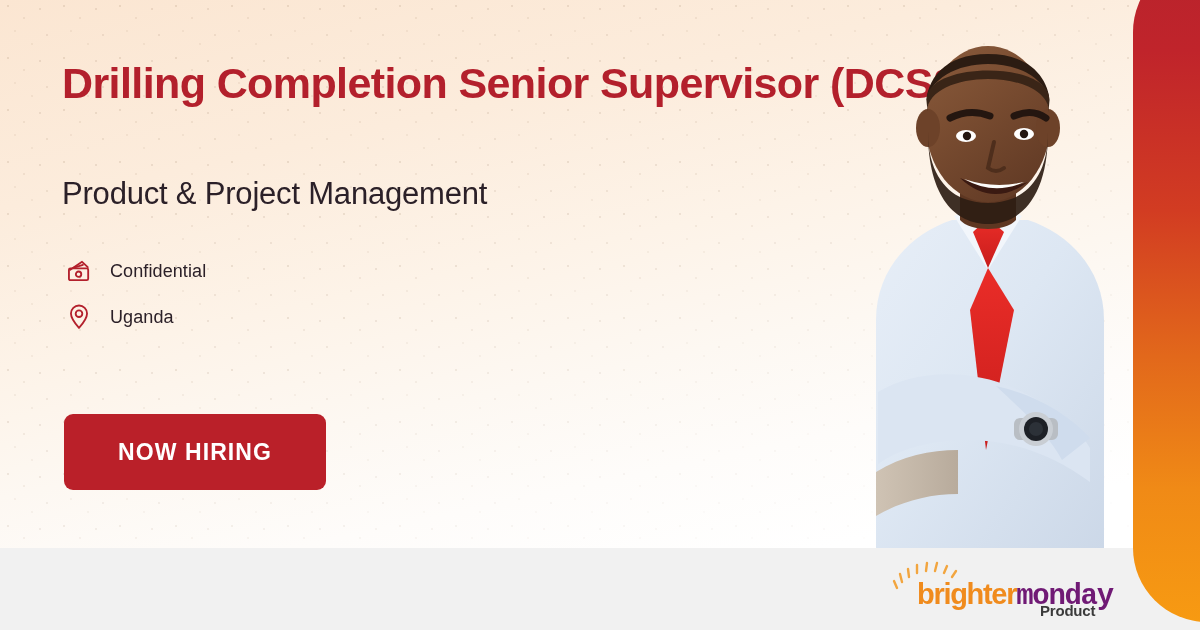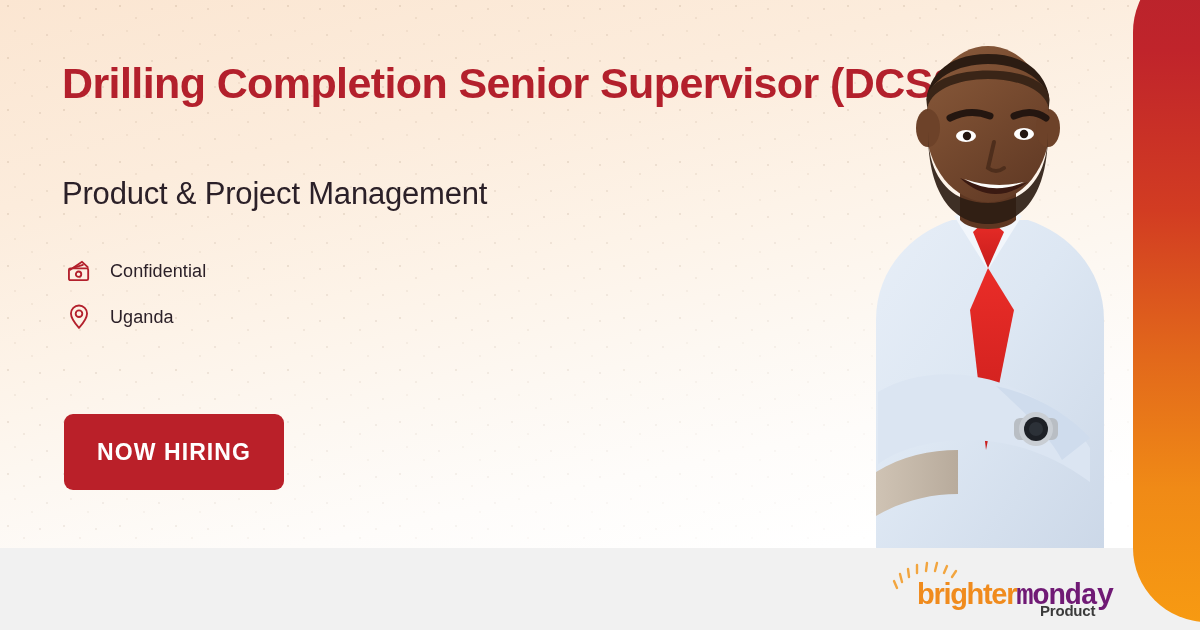--- a/index.html
+++ b/index.html
@@ -118,21 +118,21 @@
     font-size: 18px;
     color: #2b2028;
     letter-spacing: .1px;
   }
 
   
   .cta {
     position: absolute;
     left: 64px;
     top: 414px;
-    width: 220px;
+    width: 262px;
     height: 76px;
     border: none;
     border-radius: 9px;
     background: #ba2029;
     color: #ffffff;
     font-family: "Liberation Sans", sans-serif;
     font-size: 23px;
     font-weight: bold;
     letter-spacing: 1.1px;
     cursor: pointer;

